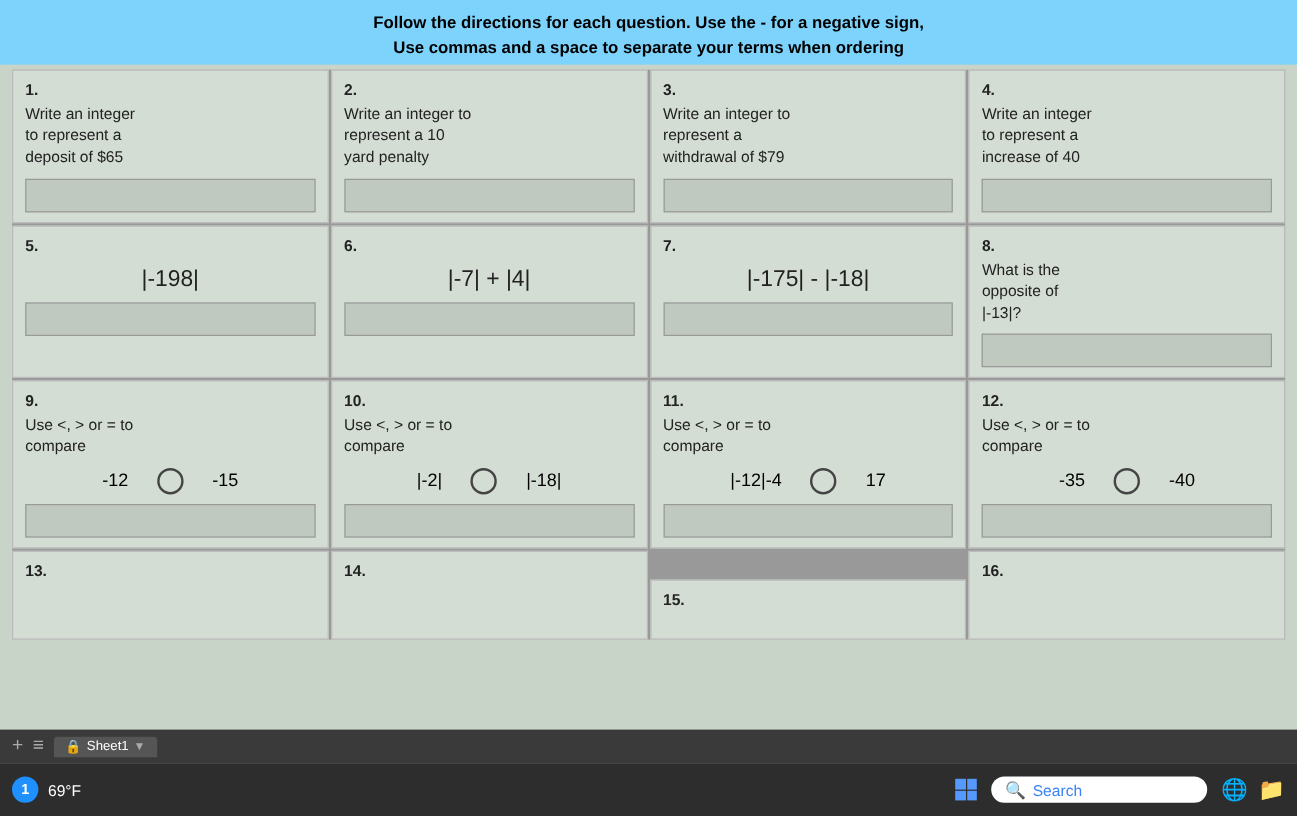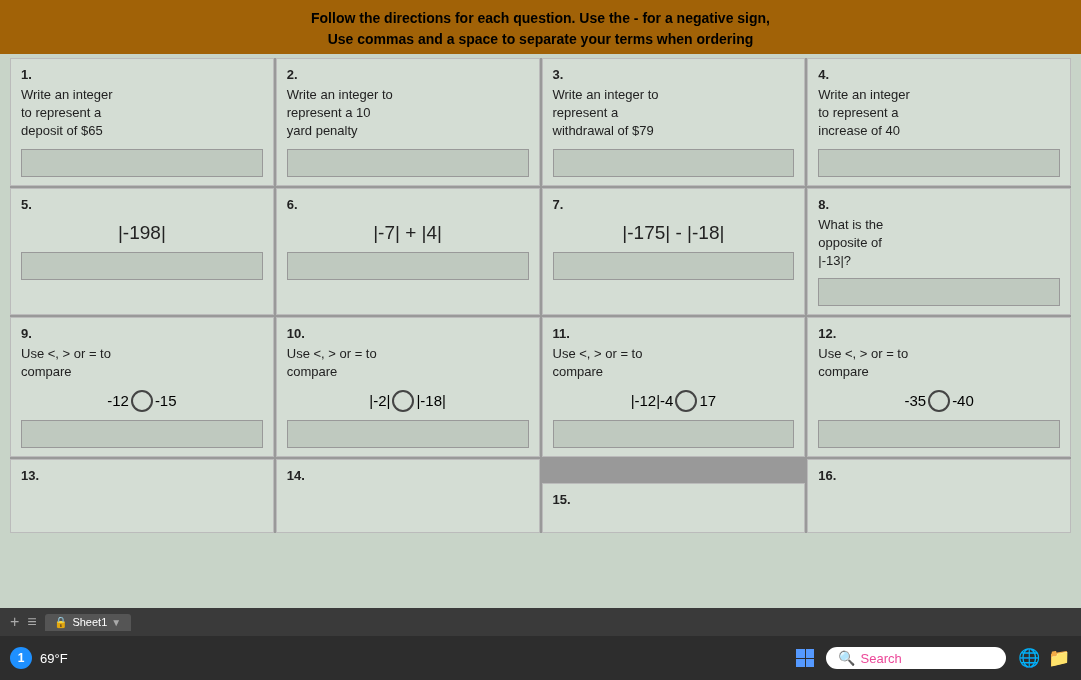--- a/index.html
+++ b/index.html
@@ -7,21 +7,21 @@
       font-family: Arial, sans-serif;
       background: #c8d4c8;
       width: 1081px;
       height: 680px;
       overflow: hidden;
       display: flex;
       flex-direction: column;
     }
 
     .header {
-      background: #a16207;
+      background: #7dd3fc;
       text-align: center;
       padding: 8px 20px 4px;
       font-size: 14px;
       font-weight: bold;
       line-height: 1.5;
     }
 
     .main-content {
       flex: 1;
       background: #c8d4c8;
@@ -70,21 +70,21 @@
       border: 1px solid #999;
       height: 28px;
       margin-top: 8px;
       width: 100%;
     }
 
     .compare-row {
       display: flex;
       align-items: center;
       justify-content: center;
-      gap: 2px;
+      gap: 24px;
       margin-top: 8px;
       font-size: 15px;
     }
 
     .compare-circle {
       width: 22px;
       height: 22px;
       border-radius: 50%;
       border: 2px solid #444;
       background: #d4ddd4;
@@ -326,21 +326,21 @@
       <div style="width:18px; height:18px; display:grid; grid-template-columns:1fr 1fr; gap:1px;">
         <div style="background:#5599ff;"></div>
         <div style="background:#5599ff;"></div>
         <div style="background:#5599ff;"></div>
         <div style="background:#5599ff;"></div>
       </div>
     </div>
 
     <div class="search-bar">
       <span style="font-size:14px;">🔍</span>
-      <span style="color:#ec4899;text-align:center;">Search</span>
+      <span style="color:#3b82f6;text-align:center;">Search</span>
     </div>
 
     <div class="taskbar-sys">
       <span class="sys-icon">🌐</span>
       <span class="sys-icon">📁</span>
     </div>
   </div>
 </div>
 
 </body></html>

